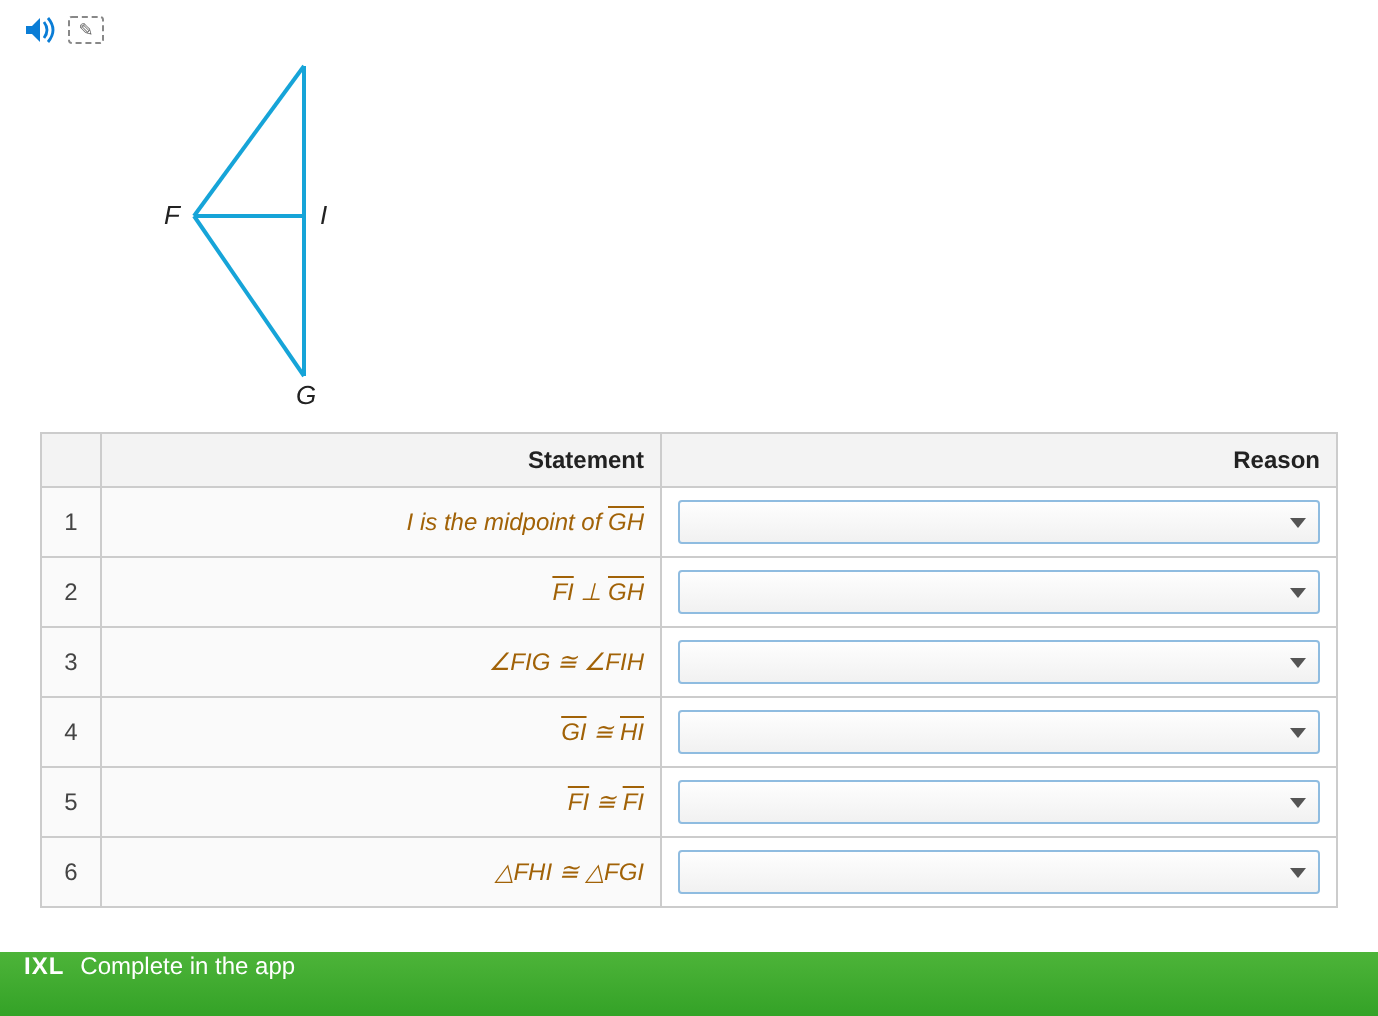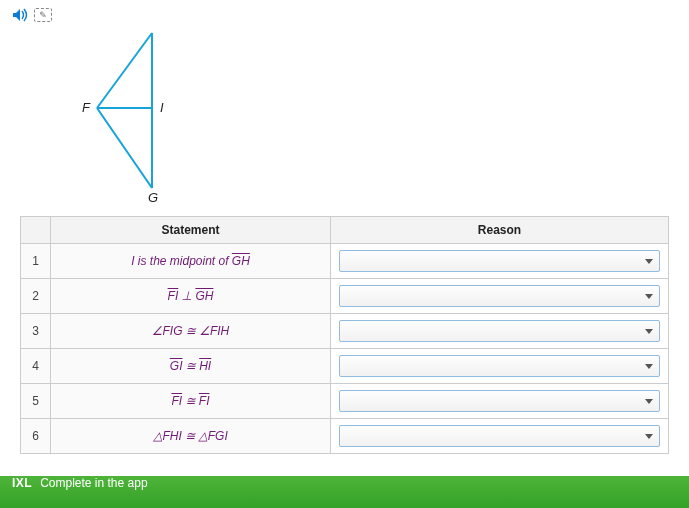--- a/index.html
+++ b/index.html
@@ -19,24 +19,24 @@
   .scratch-icon {
     width: 18px; height: 14px; border: 1px dashed #888; border-radius: 2px;
     display: inline-flex; align-items: center; justify-content: center;
     font-size: 9px; color: #666;
   }
   .prompt-text { font-style: italic; font-size: 13px; color: #111; }
   .over { text-decoration: overline; font-style: italic; }
   .figure { margin: 6px 0 10px 30px; }
   .table-wrap { margin: 0 20px 0 20px; }
   table { border-collapse: collapse; width: 100%; }
-  th, td { border: 1px solid #ccc; padding: 6px 8px; font-size: 12px; text-align: center; vertical-align: middle; }
+  th, td { border: 1px solid #ccc; padding: 6px 8px; font-size: 12px; text-align: right; vertical-align: middle; }
   th { background: #f3f3f3; font-weight: bold; color: #222; }
   td.num { width: 30px; background: #fafafa; color: #444; text-align: center; }
-  td.stmt { width: 280px; background: #fafafa; font-style: italic; color: #701a75; }
+  td.stmt { width: 280px; background: #fafafa; font-style: italic; color: #a16207; }
   td.reason { background: #fff; }
   .reason-select {
     width: 100%; height: 22px; border: 1px solid #8fbce0;
     background: linear-gradient(#fefefe,#f1f1f1);
     border-radius: 2px; position: relative;
   }
   .reason-select::after {
     content: ""; position: absolute; right: 6px; top: 8px;
     border-left: 4px solid transparent; border-right: 4px solid transparent;
     border-top: 5px solid #555;

